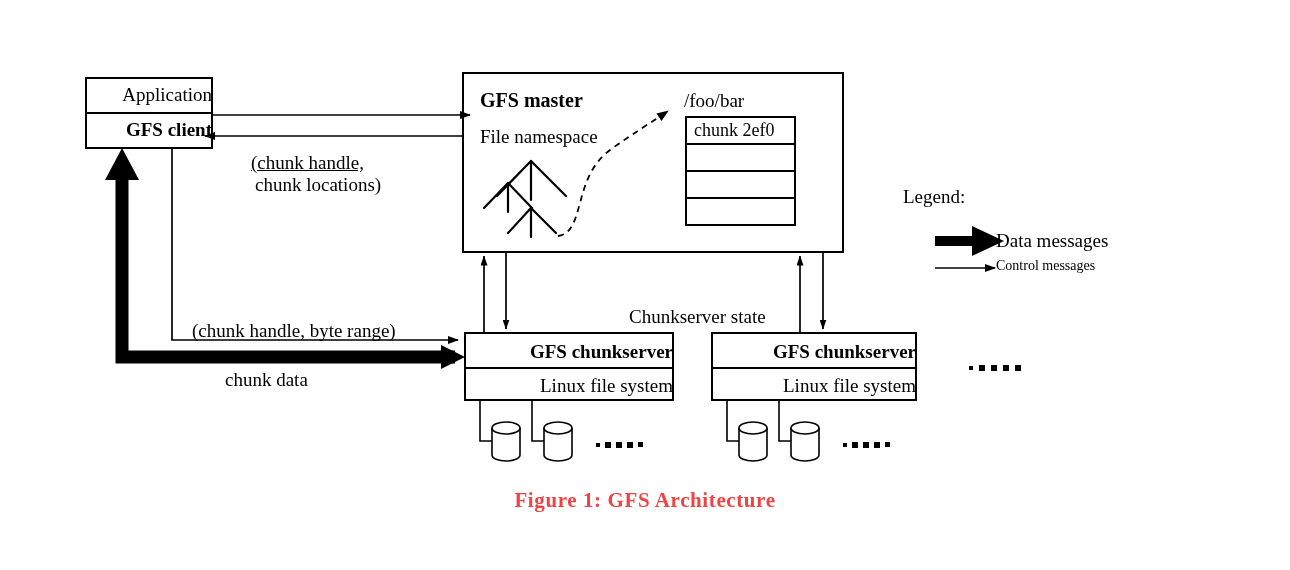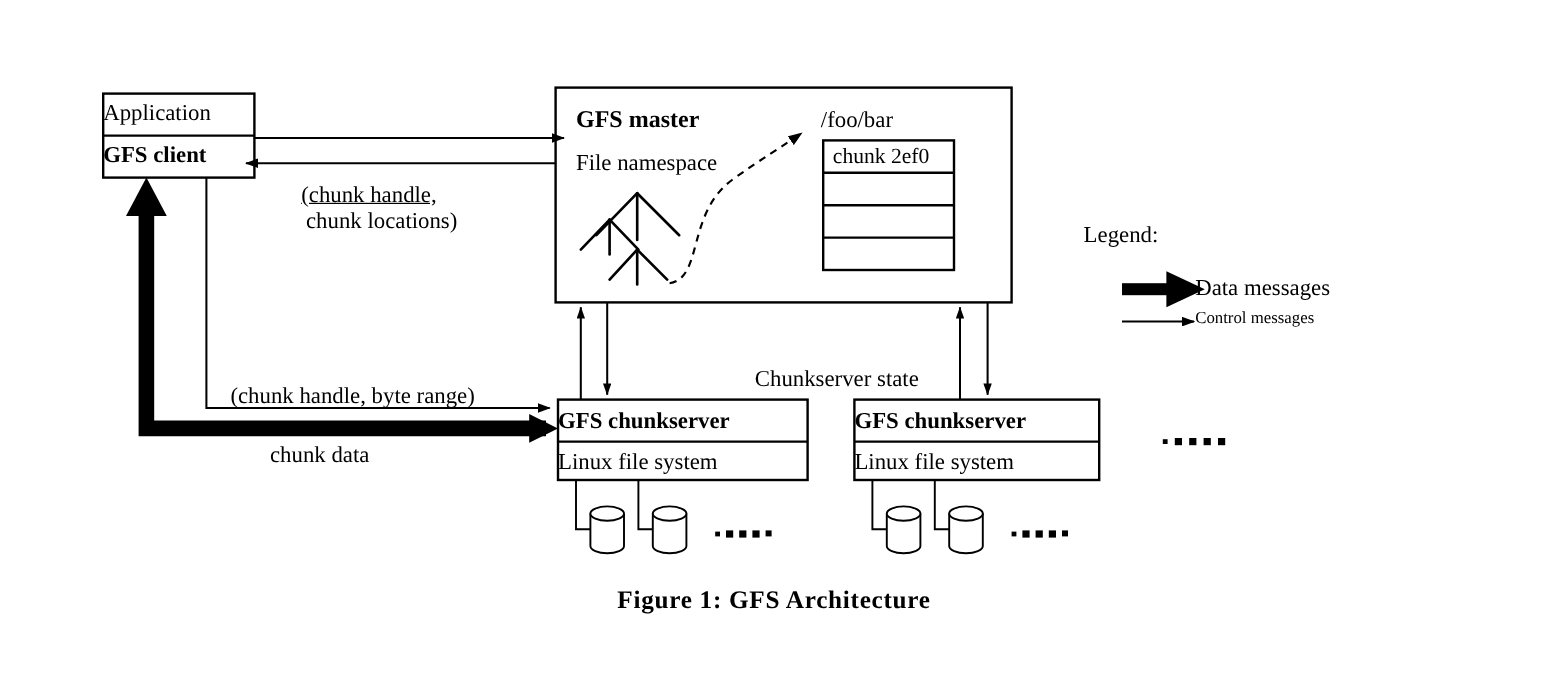--- a/index.html
+++ b/index.html
@@ -24,32 +24,32 @@
     height: 570px;
   }
   .lbl {
     position: absolute;
     white-space: pre;
     color: #000000;
     font-family: "Liberation Serif", "DejaVu Serif", serif;
     line-height: 1.15;
   }
   .lbl-bold { font-weight: bold; }
-  .lbl-center { text-align: left; }
+  .lbl-center { text-align: right; }
   #caption {
     position: absolute;
     left: 0;
     top: 488px;
     width: 1290px;
     text-align: center;
     font-family: "Liberation Serif", "DejaVu Serif", serif;
     font-weight: bold;
     font-size: 21px;
     letter-spacing: 0.6px;
-    color: #000000;
+    color: #ef4444;
   }
 </style>
 </head>
 <body>
 
 <div id="figure-root">
 
   <svg id="figure-svg" viewBox="0 0 1290 570">
     <defs>
       <marker id="arrThin" markerWidth="11" markerHeight="8" refX="10" refY="4" orient="auto" markerUnits="userSpaceOnUse">

